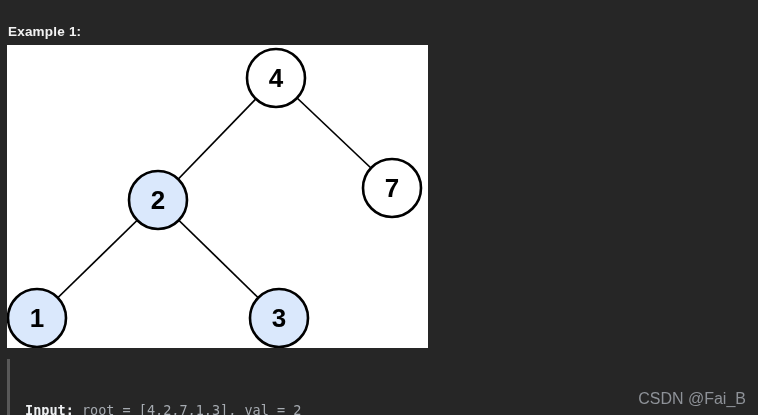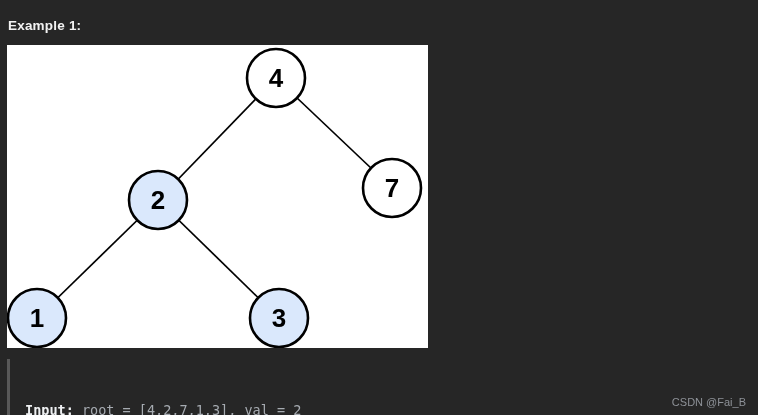--- a/index.html
+++ b/index.html
@@ -1,28 +1,28 @@
 <!DOCTYPE html>
 <html><head>
 <meta charset="utf-8">
 <style>
   html,body{margin:0;padding:0;background:#262626;}
   .page{position:relative;width:758px;height:415px;background:#262626;overflow:hidden;
         font-family:"Liberation Sans",sans-serif;}
-  .example-label{position:absolute;left:8px;top:18px;color:#f2f2f2;font-weight:bold;
+  .example-label{position:absolute;left:8px;top:24px;color:#f2f2f2;font-weight:bold;
         font-size:13.5px;letter-spacing:0.2px;}
   .diagram-panel{position:absolute;left:7px;top:45px;width:421px;height:303px;background:#ffffff;}
   .diagram-panel svg{display:block;width:421px;height:303px;}
   .io-block{position:absolute;left:7px;top:359px;border-left:3px solid #585858;
         padding-left:15px;font-family:"DejaVu Sans Mono","Liberation Mono",monospace;
         font-size:13.5px;line-height:20.5px;white-space:pre;}
   .io-line{display:block;}
   .io-label{color:#eef0f2;font-weight:bold;}
   .io-value{color:#a6abb1;}
-  .watermark{position:absolute;right:12px;bottom:7px;color:#8e9298;font-size:11px;}
+  .watermark{position:absolute;right:12px;bottom:7px;color:#8e9298;font-size:16px;}
   .node-label{font-family:"Liberation Sans",sans-serif;font-weight:bold;font-size:26px;fill:#000000;}
 </style>
 </head>
 <body>
 
 <div class="page">
 
   <div class="example-label">Example 1:</div>
 
   <div class="diagram-panel">

